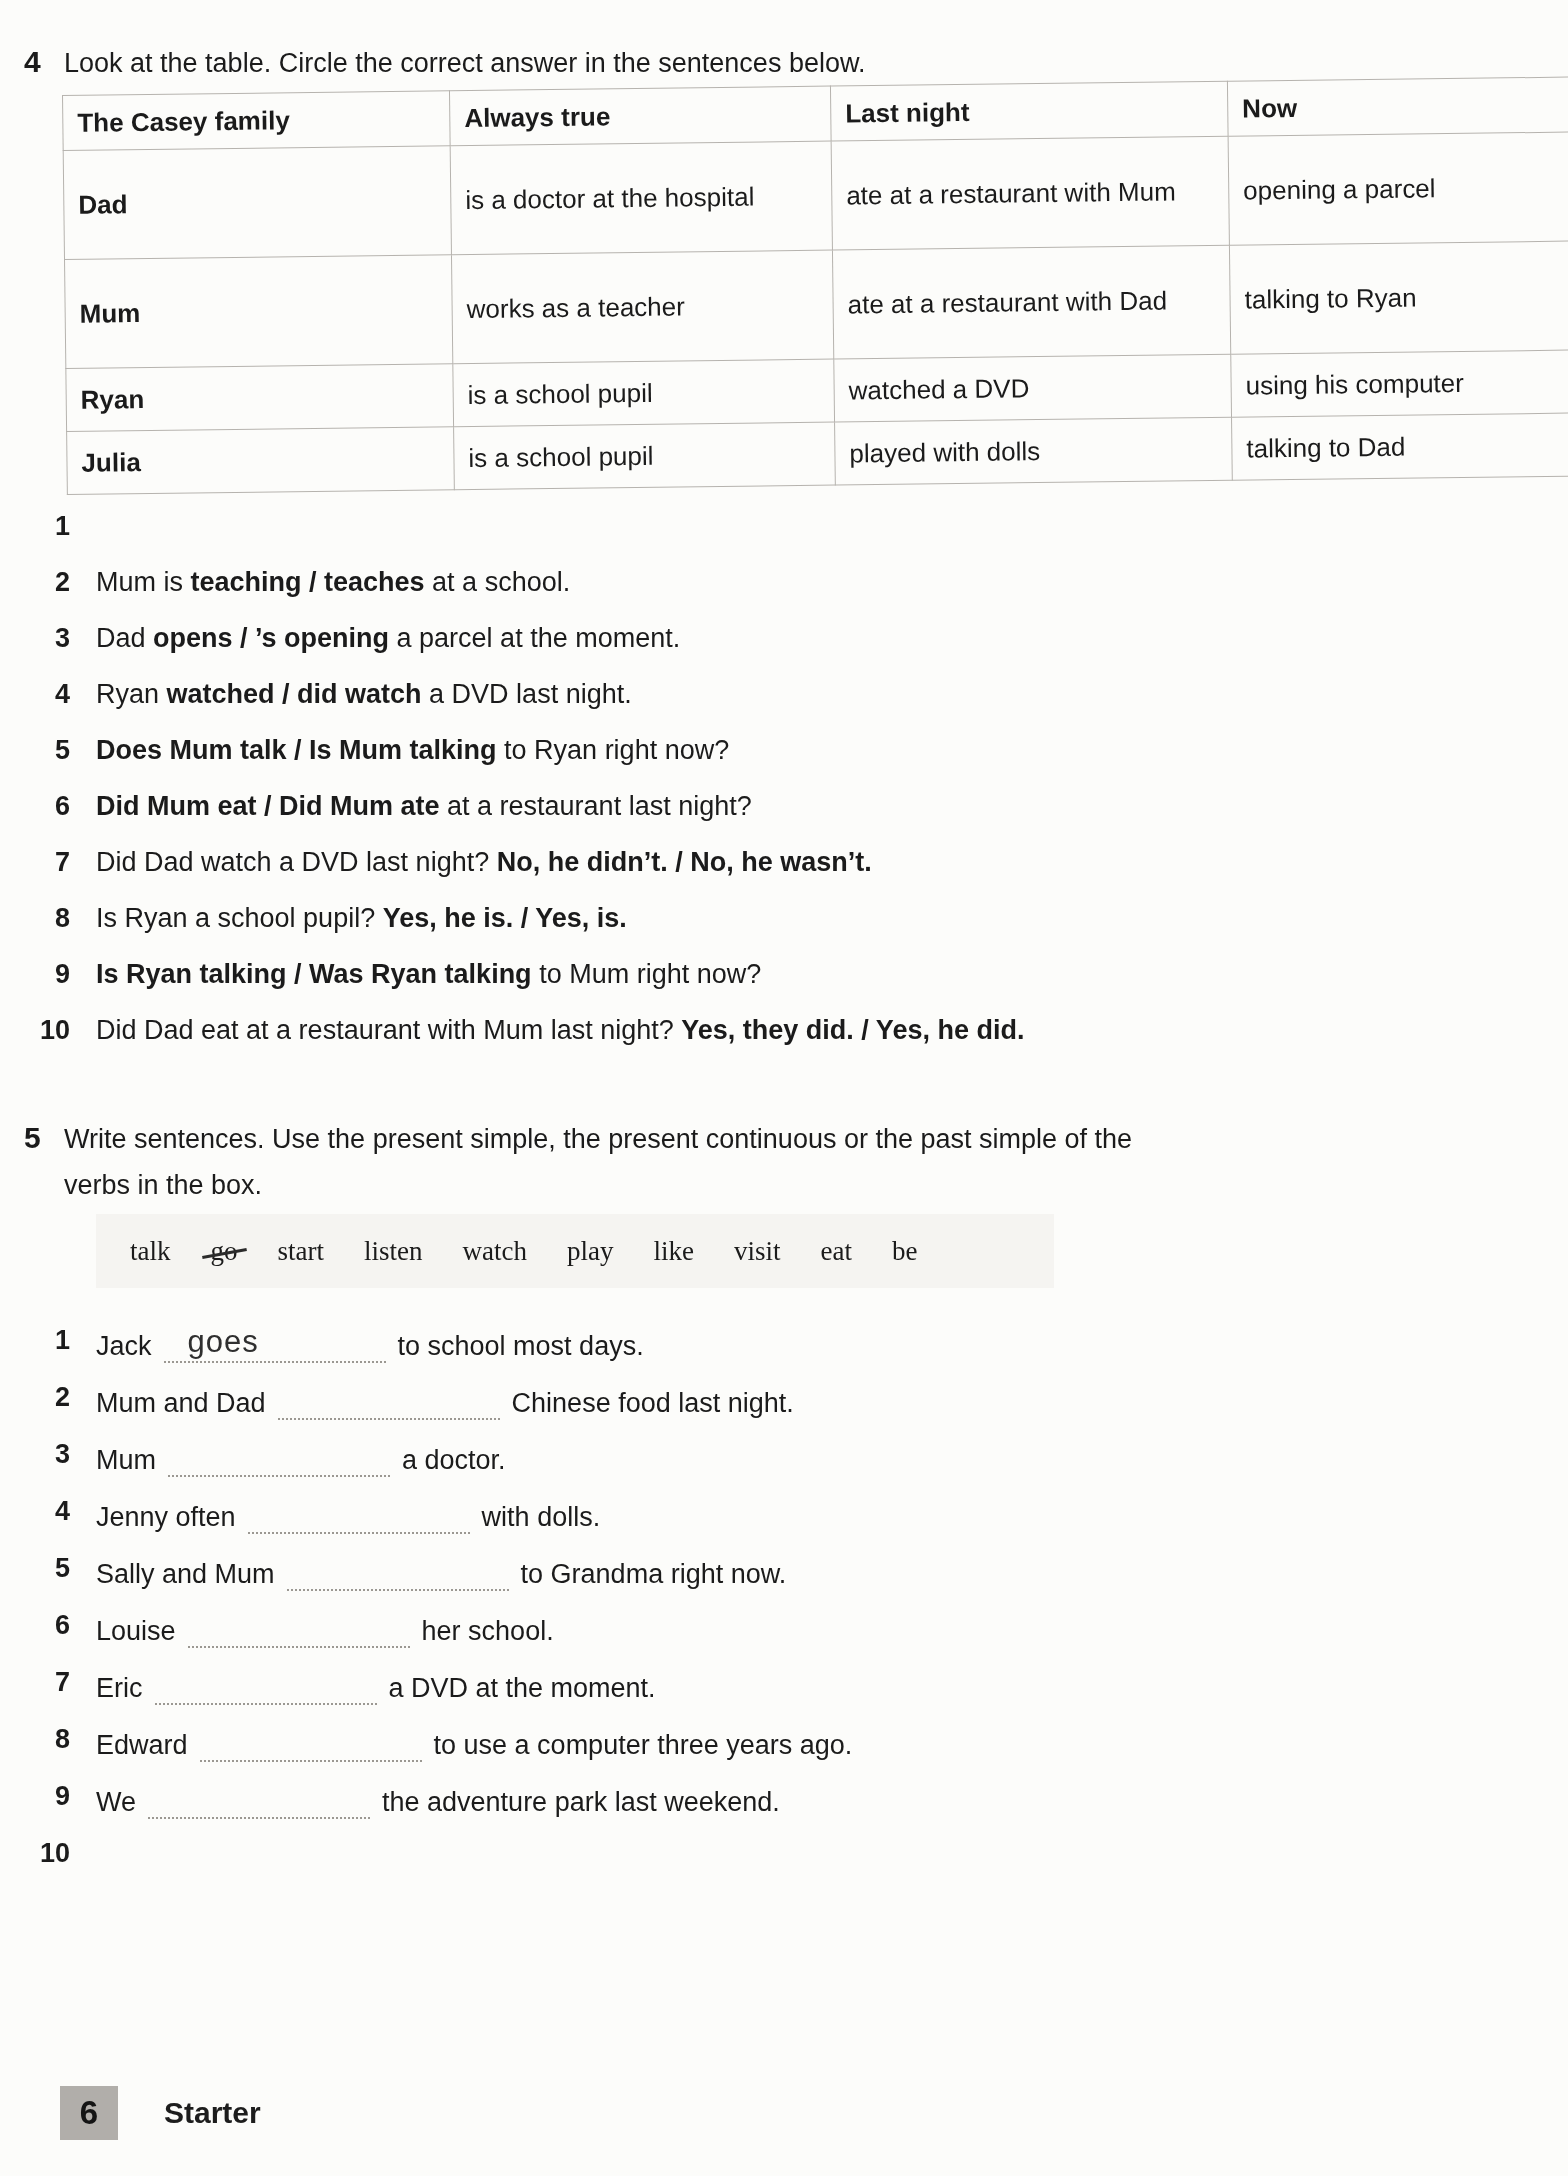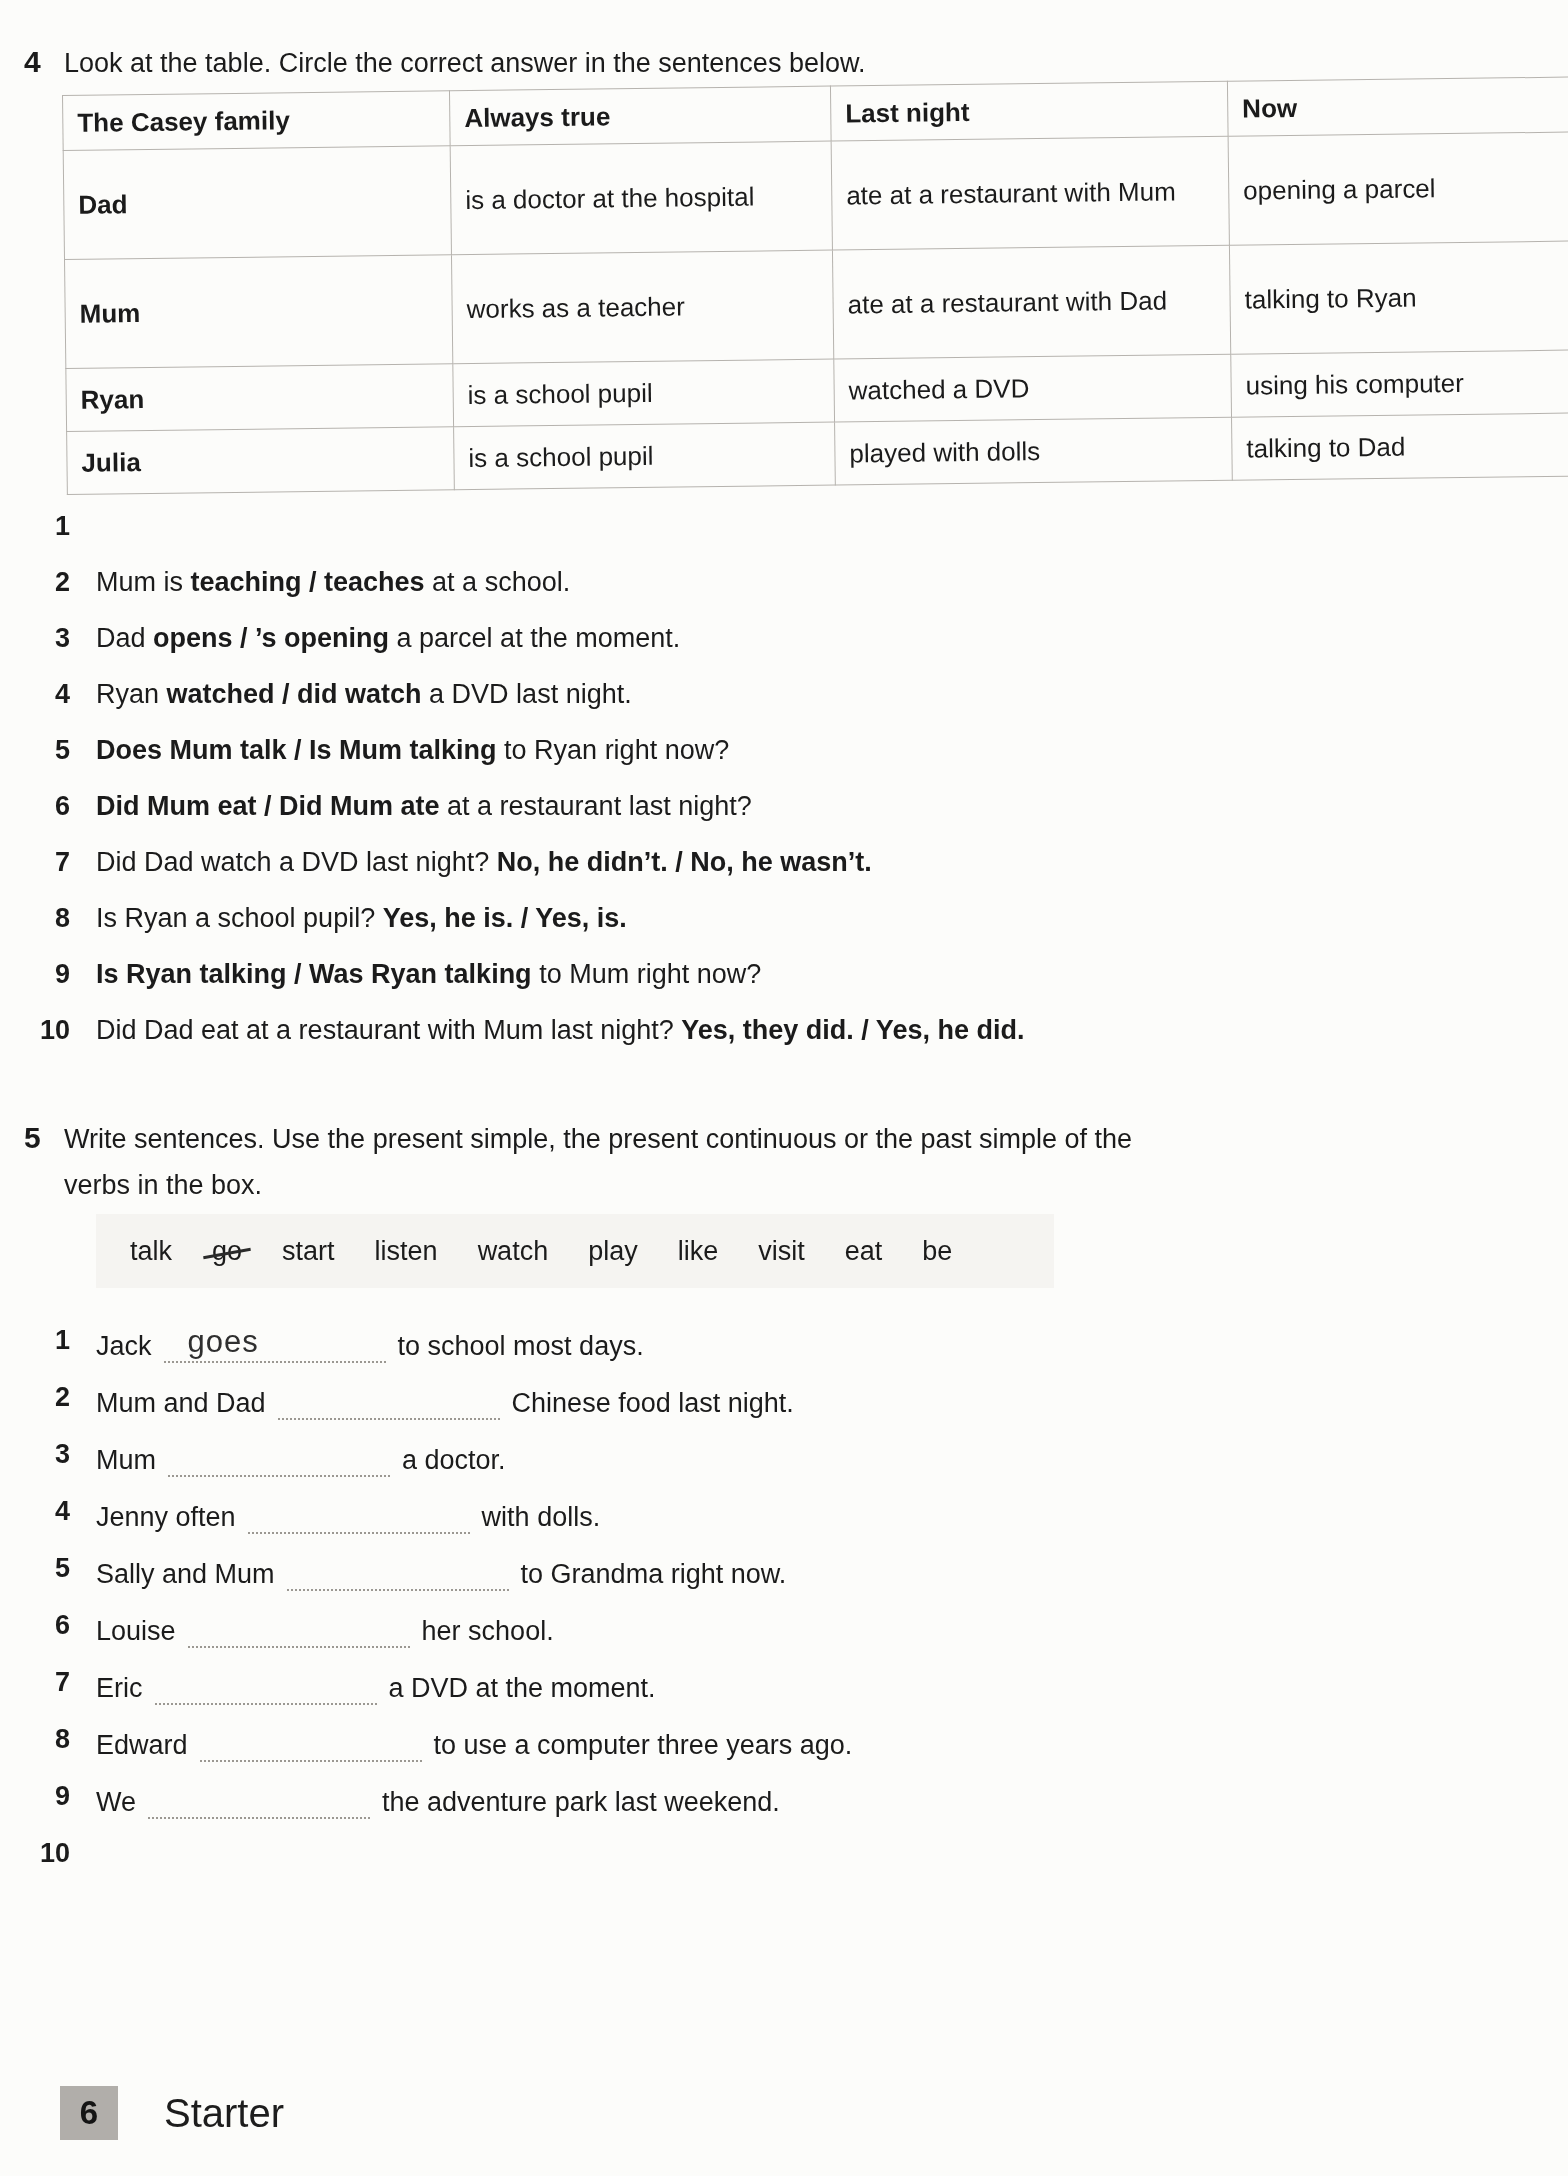--- a/index.html
+++ b/index.html
@@ -48,42 +48,42 @@
     border:3px solid #2e2e2e;
     border-radius:48% 52% 50% 55% / 58% 52% 62% 50%;
     transform:rotate(-4deg);pointer-events:none;
   }
   
   #word-box{
     position:absolute;top:1214px;left:96px;width:958px;height:74px;
     box-sizing:border-box;padding:0 34px;
     background:#f5f4f1;display:flex;align-items:center;gap:40px;font-size:27px;
   }
-  .word{position:relative;}
+  .word{position:relative;font-family:Liberation Serif, serif;}
   .word.struck::after{
     content:"";position:absolute;left:-9px;right:-9px;top:52%;
     border-top:3px solid #2b2b2b;transform:rotate(-10deg);
   }
   
   .blank{
     display:inline-block;width:222px;height:34px;margin:0 12px;
     border-bottom:2px dotted #9b9892;position:relative;transform:translateY(8px);
   }
   .handwritten{
     position:absolute;left:24px;bottom:1px;
     font-size:31px;letter-spacing:1px;color:#2f2f2f;
   }
   
   #footer{position:absolute;top:2086px;left:60px;display:flex;align-items:center;}
   .page-num-box{
     width:58px;height:54px;background:#b1aeaa;
     display:flex;align-items:center;justify-content:center;
     font-size:33px;font-weight:700;color:#141414;
   }
-  .section-label{margin-left:46px;font-size:40px;font-weight:400;color:#1d1d1d;}
+  .section-label{margin-left:46px;font-size:30px;font-weight:700;color:#1d1d1d;}
 </style>
 </head>
 <body>
 
 <div>
 
   <section>
     <div class="ex-head" style="top:40px;">
       <span class="ex-num">4</span>
       <h2 class="ex-instruction">Look at the table. Circle the correct answer in the sentences below.</h2>

